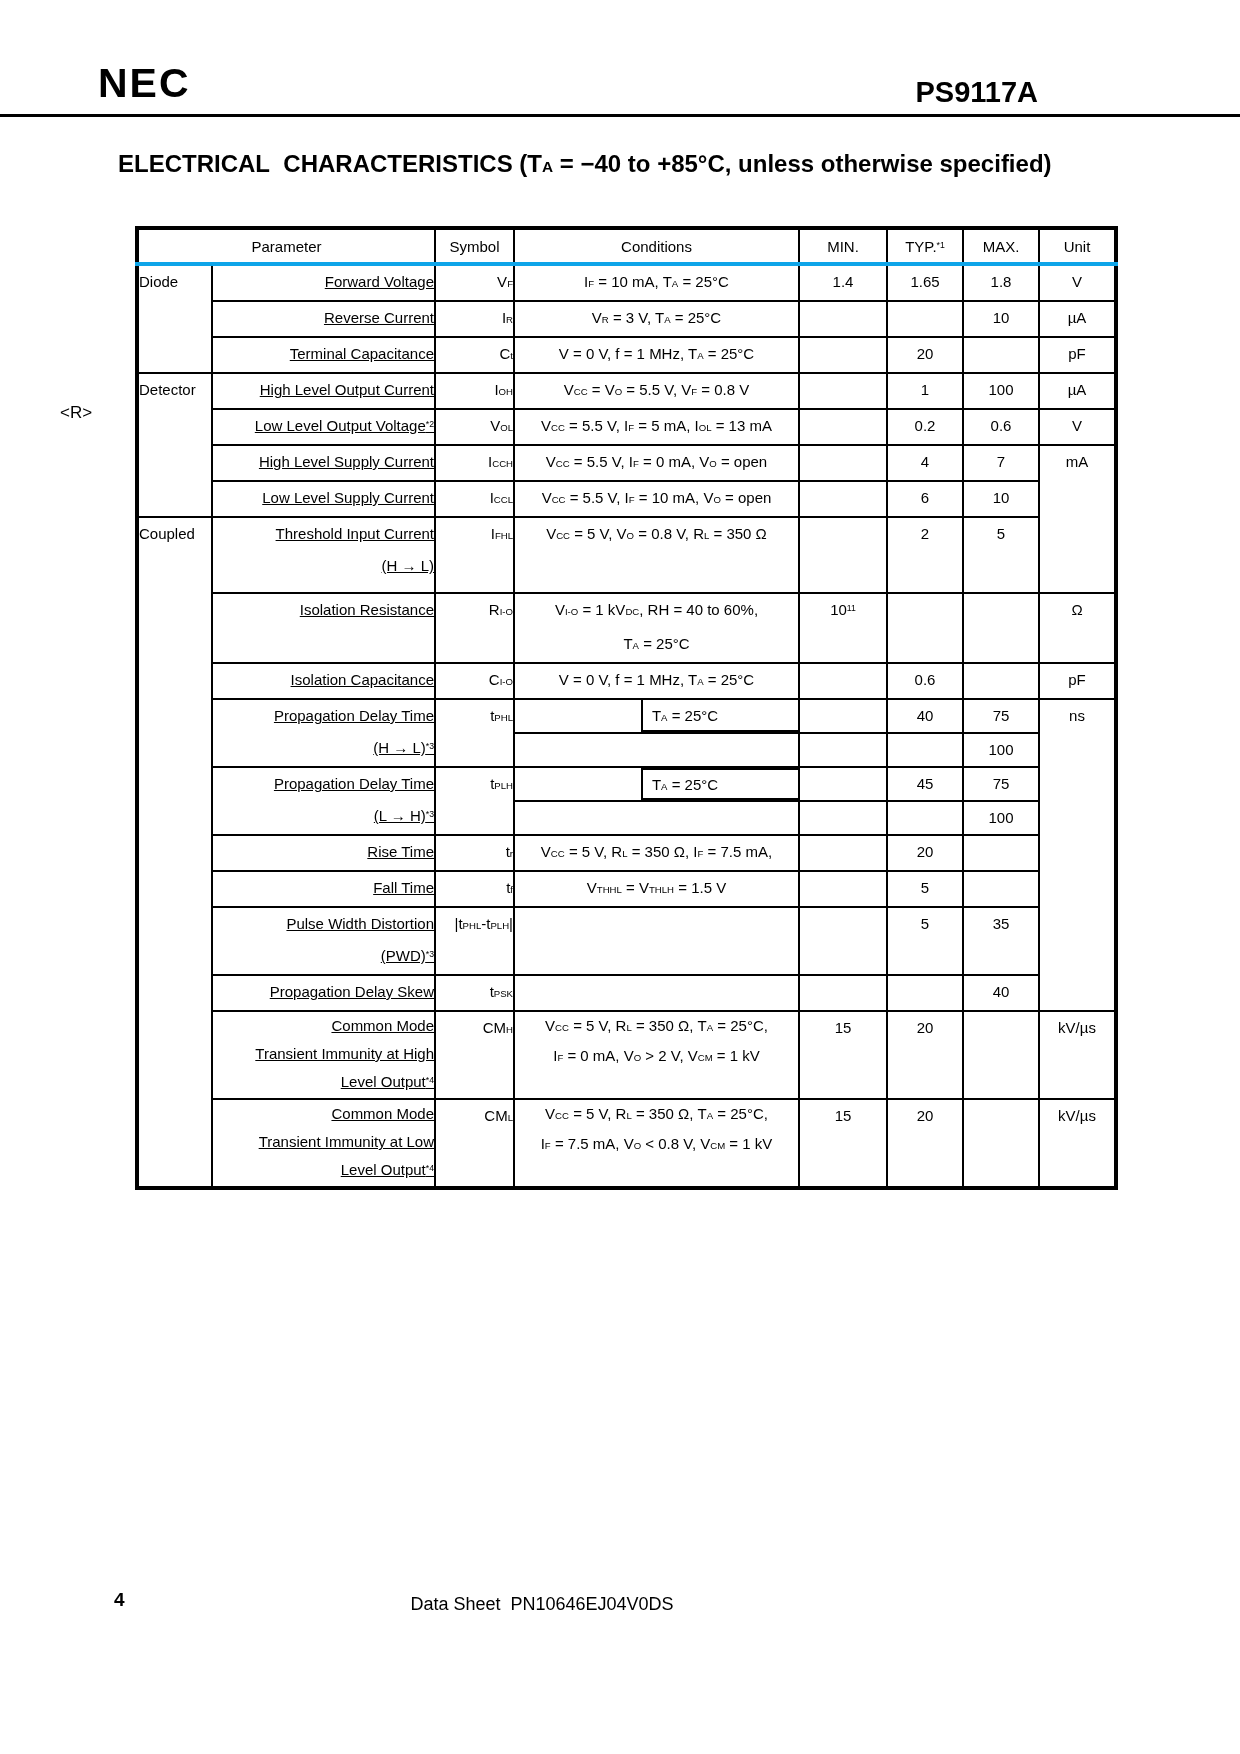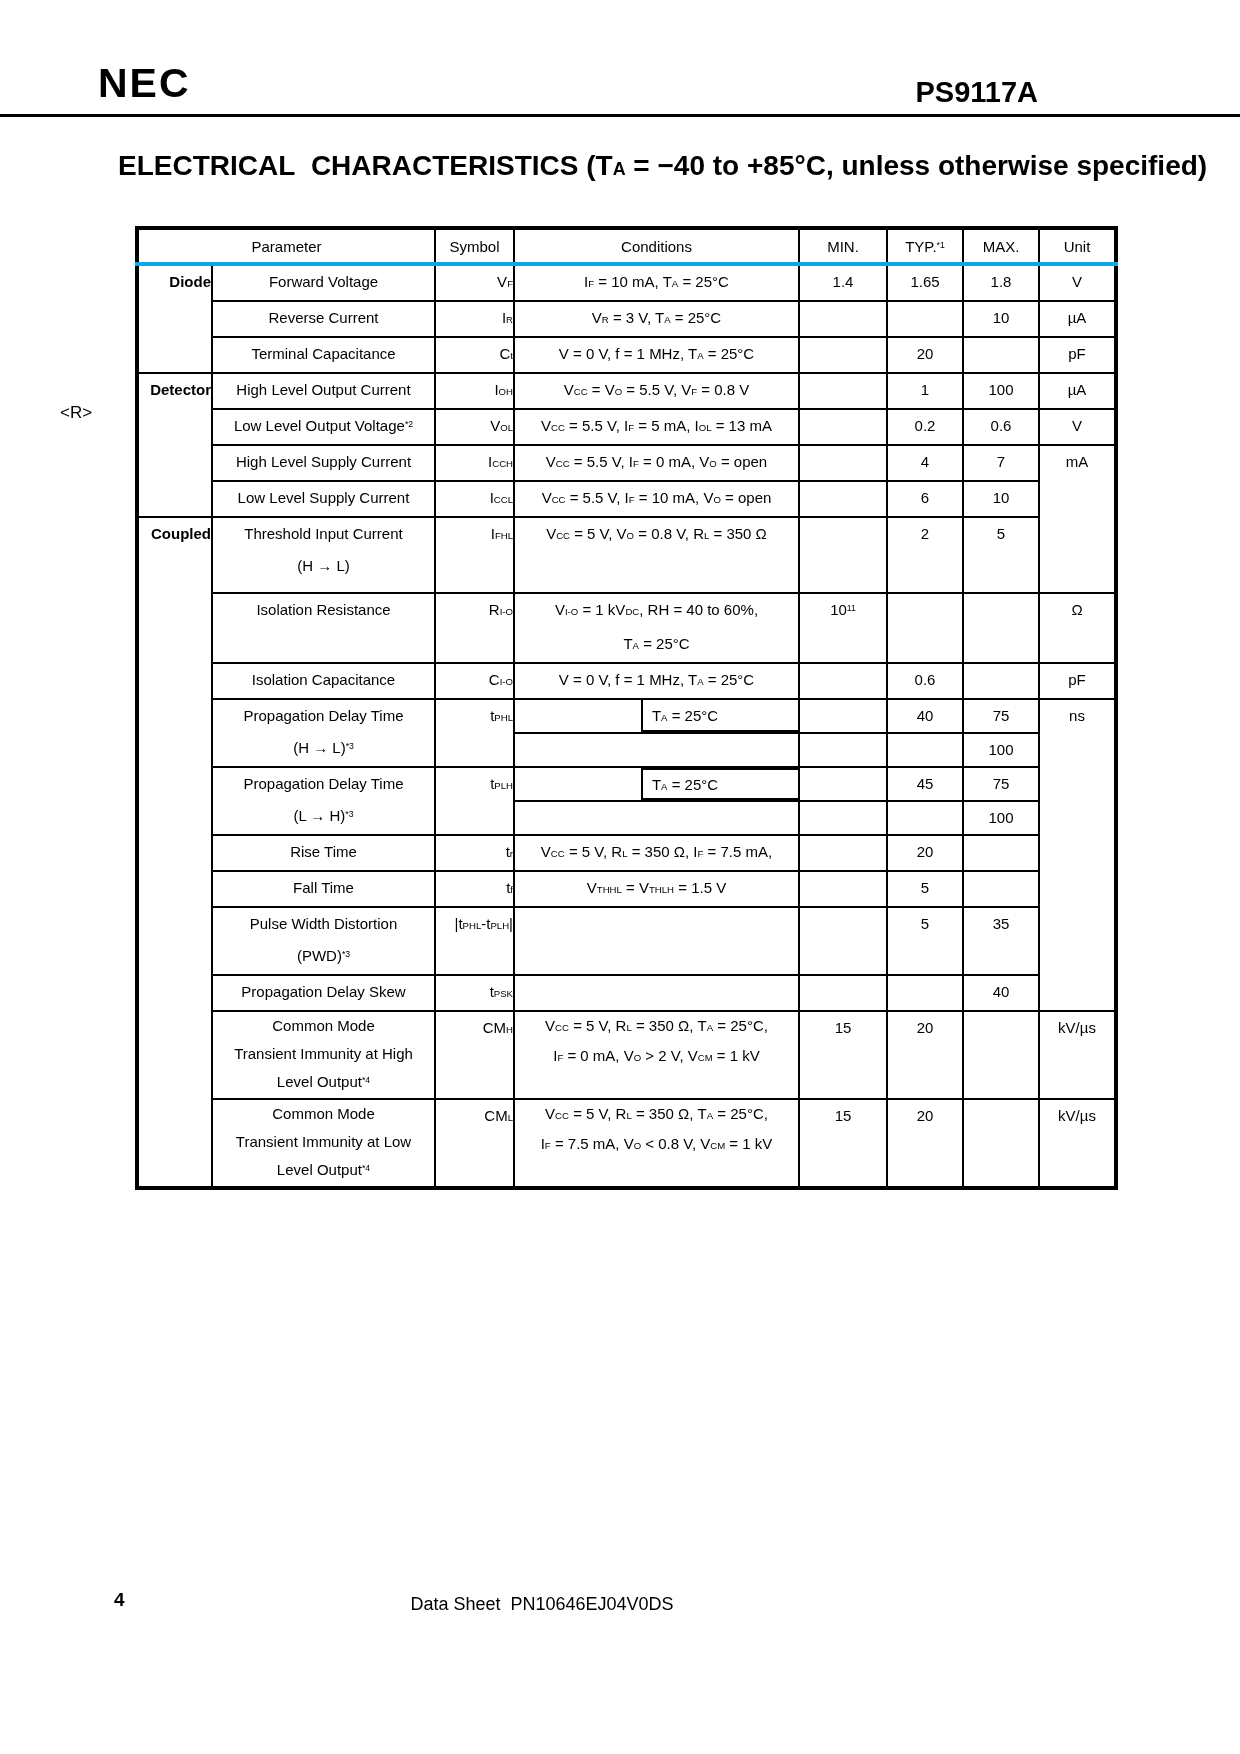--- a/index.html
+++ b/index.html
@@ -18,21 +18,21 @@
   .part-number {
     position:absolute; right:202px; top:76px;
     font-size:29px; font-weight:bold;
   }
   .header-rule {
     position:absolute; left:0; top:114px;
     width:1240px; height:3px; background:#000;
   }
   .doc-title {
     position:absolute; left:118px; top:150px;
-    font-size:28px; font-weight:bold;
+    font-size:24px; font-weight:bold;
   }
   .rev-mark {
     position:absolute; left:60px; top:403px;
     font-size:17px;
   }
   table.ec-table {
     position:absolute; left:135px; top:226px;
     width:979px; border-collapse:collapse; table-layout:fixed;
     font-size:15px; border:4px solid #000;
   }
@@ -40,22 +40,22 @@
     border:2px solid #000;
     vertical-align:top;
     padding:0;
   }
   .ec-table th {
     font-weight:normal; text-align:center; vertical-align:middle;
     border-bottom:4px solid #0ea5e9;
   }
   .h36{height:36px} .h34{height:34px} .h60{height:60px}
   .h64{height:64px} .h68{height:76px} .h86{height:86px}
-  .grp   { text-align:right;  padding:2px 4px 0 8px;  line-height:32px;font-weight:bold; }
-  .param { text-align:center;  padding:2px 6px 0 11px; line-height:32px; }
+  .grp   { text-align:left;  padding:2px 4px 0 8px;  line-height:32px; }
+  .param { text-align:right;  padding:2px 6px 0 11px; line-height:32px;text-decoration:underline; }
   .sym   { text-align:right; padding-top:2px; line-height:32px;margin-left:16px; }
   .cond  { text-align:center;  padding:2px 6px 0 9px;  line-height:32px; }
   .v     { text-align:center; padding-top:2px; line-height:32px; }
   .lh28  { line-height:28px; padding-top:3px;border-radius:6px; }
   .tt    { border-top:4px solid #000; }
   .nb    { border-top-style:hidden; }
   .cbox  { position:relative; padding:0; }
   .tabox {
     position:absolute; top:0; right:0;
     width:55.5%; height:100%;

